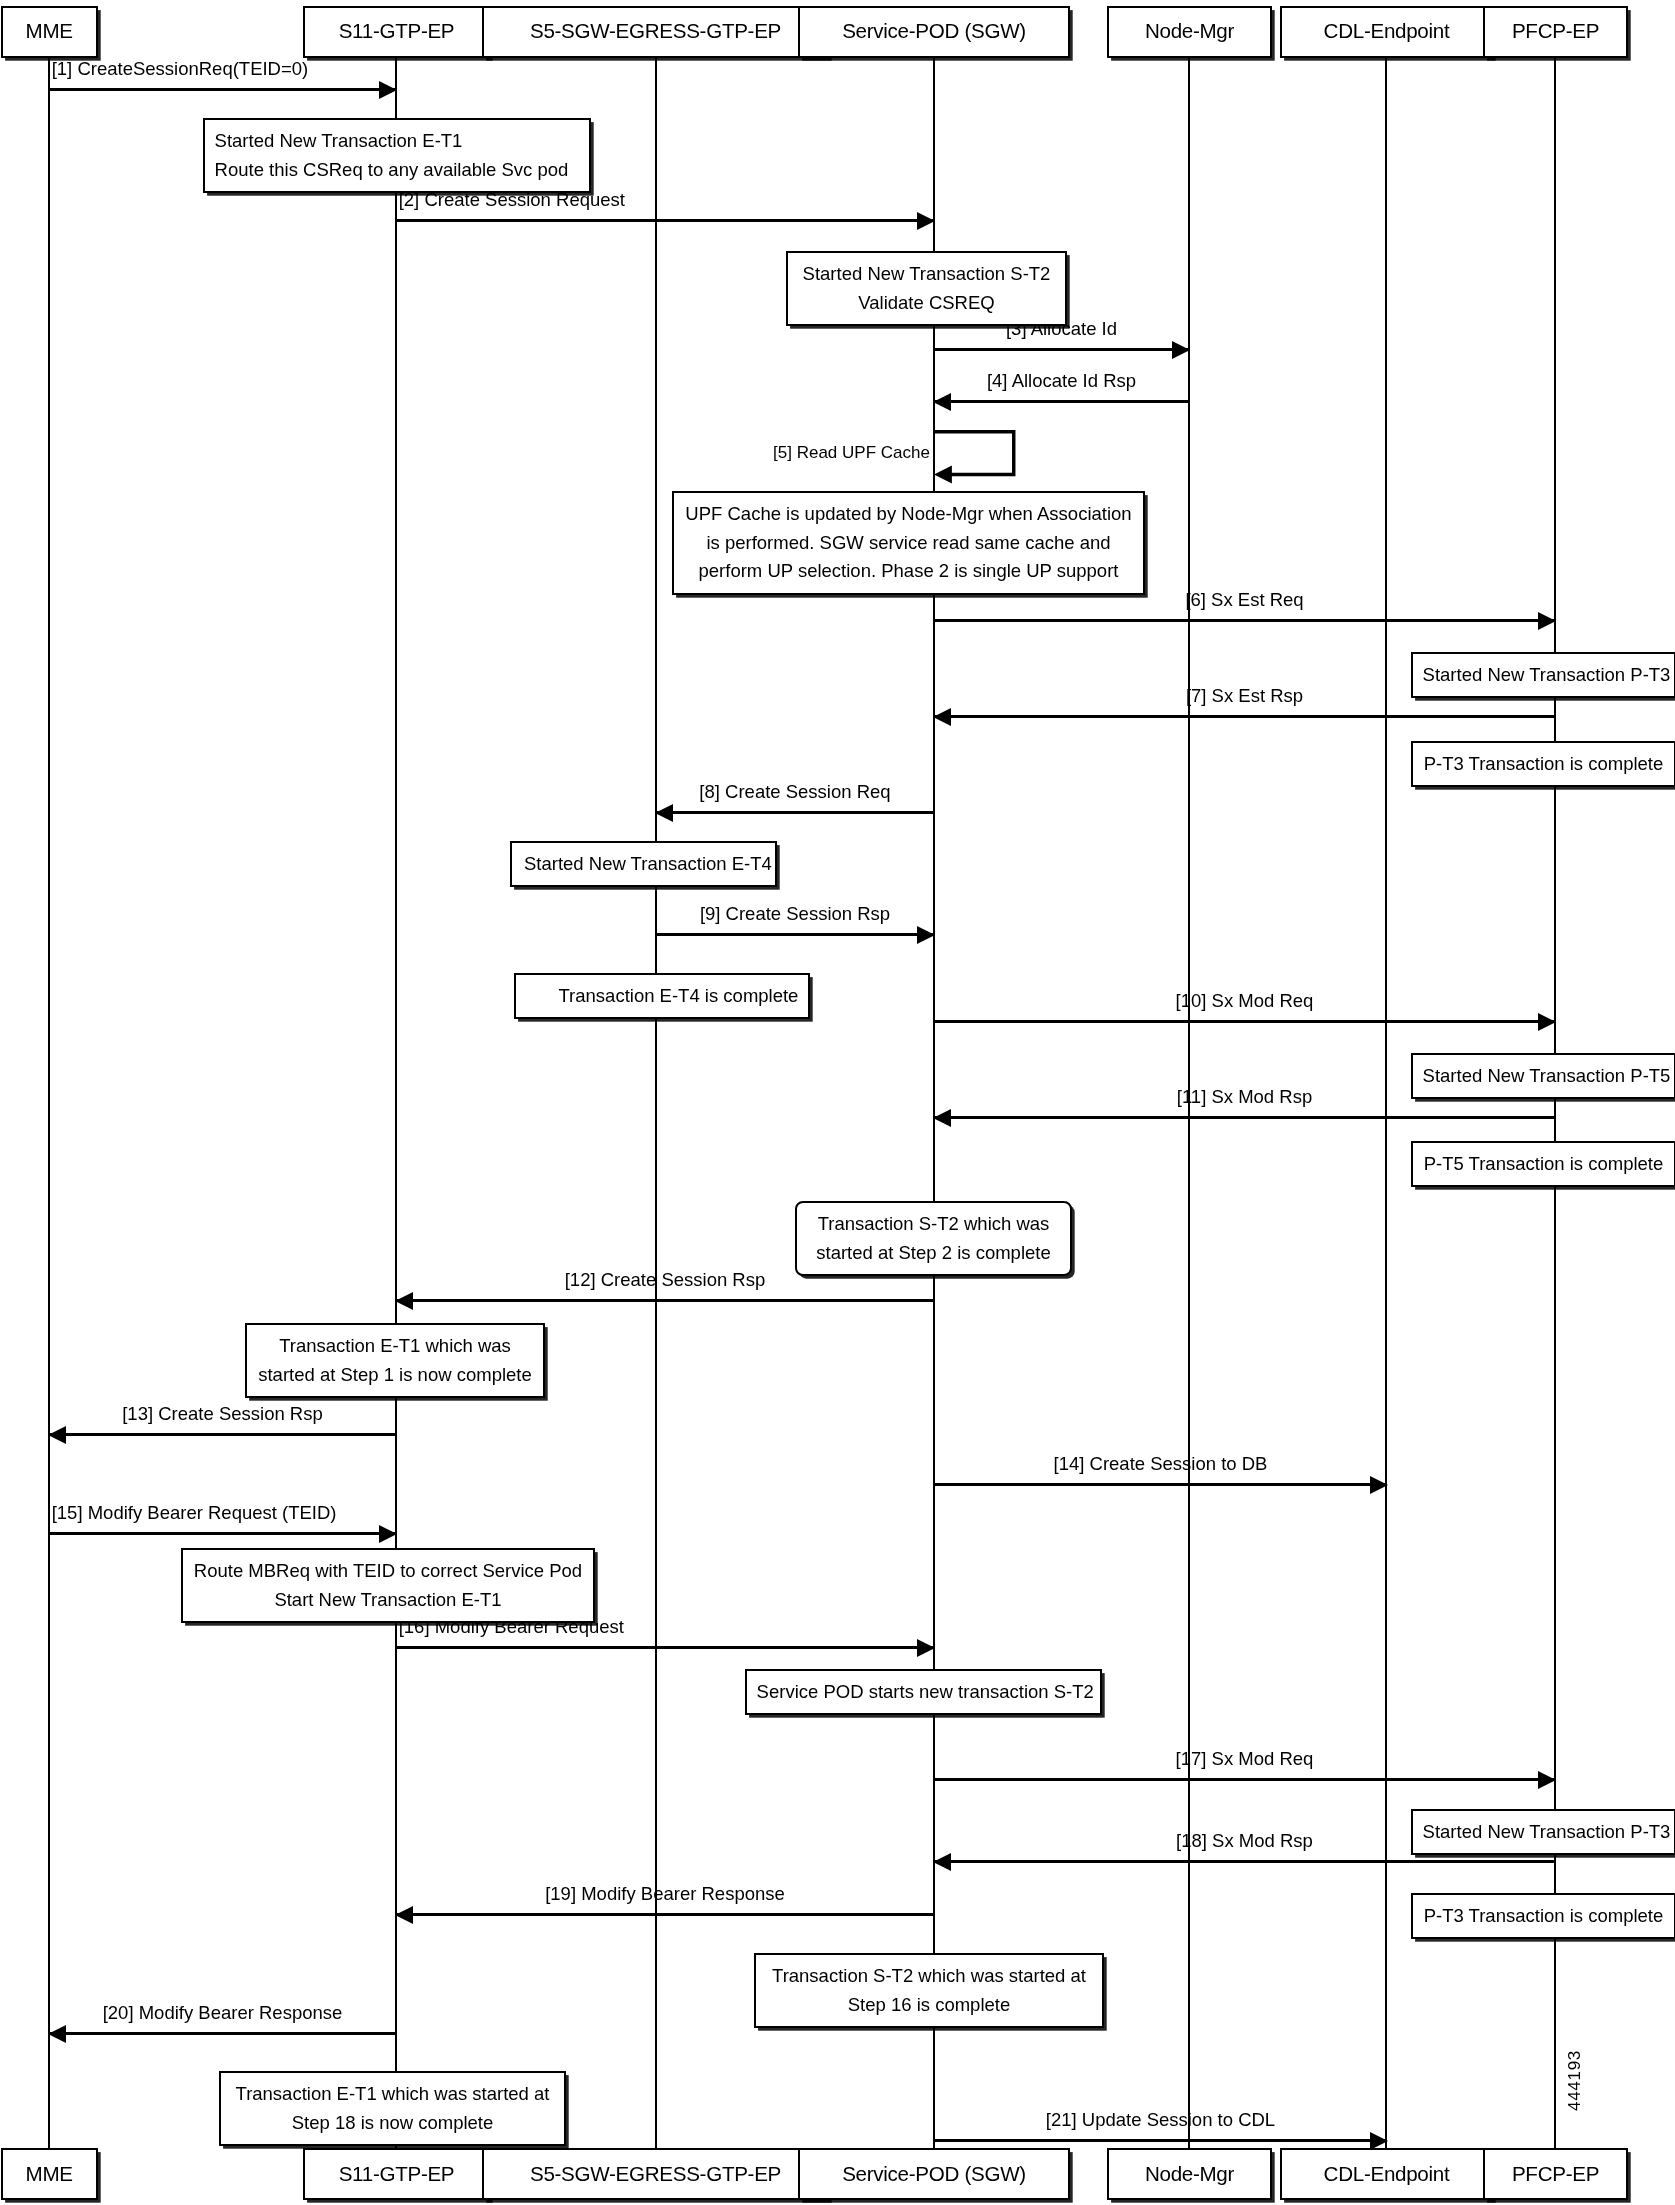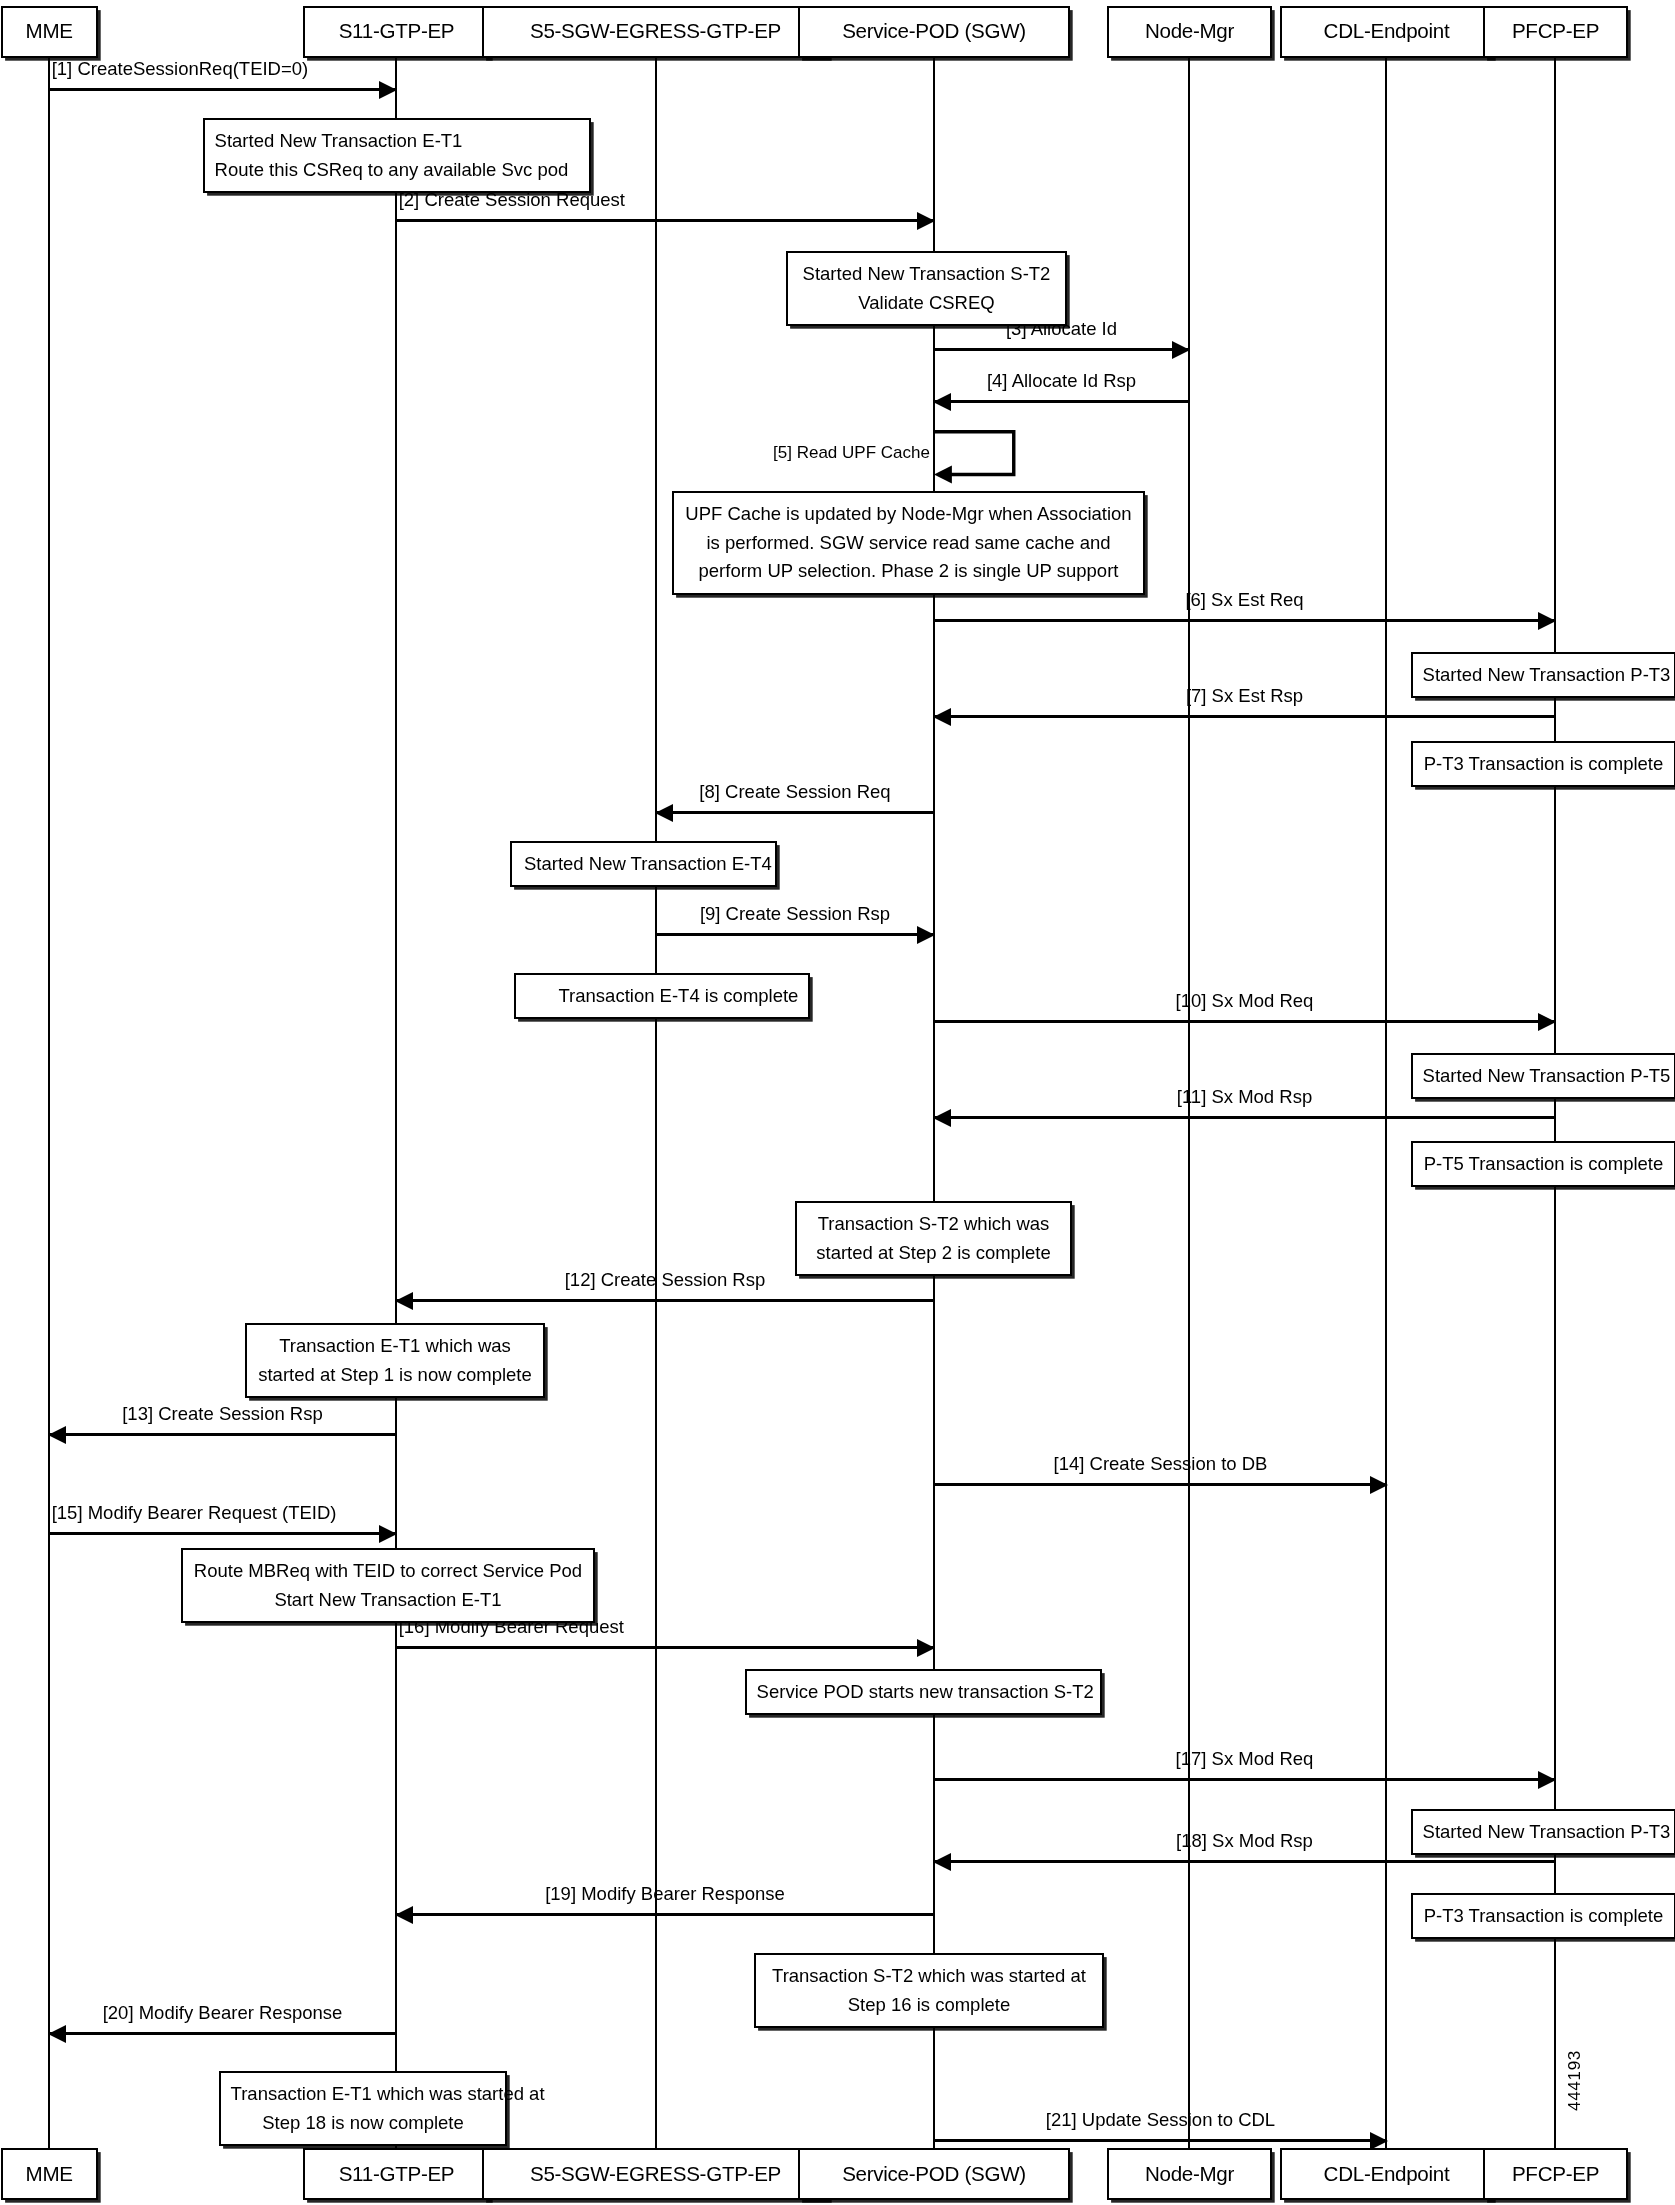--- a/index.html
+++ b/index.html
@@ -286,21 +286,21 @@
       </div>
       <div class="note" style="left: 514px; top: 973px; width: 296px; text-align: right;">
         <span class="nline">Transaction E-T4 is complete</span>
       </div>
       <div class="note" style="left: 1411px; top: 1053px; width: 265px; text-align: center;">
         <span class="nline">Started New Transaction P-T5</span>
       </div>
       <div class="note" style="left: 1411px; top: 1141px; width: 265px; text-align: center;">
         <span class="nline">P-T5 Transaction is complete</span>
       </div>
-      <div class="note" style="left: 795px; top: 1201px; width: 277px; text-align: center;">
+      <div class="note" style="left: 795px; top: 1201px; width: 277px; text-align: center; border-radius: 8px;">
         <span class="nline">Transaction S-T2 which was</span>
         <span class="nline">started at Step 2 is complete</span>
       </div>
       <div class="note" style="left: 245px; top: 1323px; width: 300px; text-align: center;">
         <span class="nline">Transaction E-T1 which was</span>
         <span class="nline">started at Step 1 is now complete</span>
       </div>
       <div class="note" style="left: 181px; top: 1548px; width: 414px; text-align: center;">
         <span class="nline">Route MBReq with TEID to correct Service Pod</span>
         <span class="nline">Start New Transaction E-T1</span>
@@ -311,20 +311,20 @@
       <div class="note" style="left: 1411px; top: 1809px; width: 265px; text-align: center;">
         <span class="nline">Started New Transaction P-T3</span>
       </div>
       <div class="note" style="left: 1411px; top: 1893px; width: 265px; text-align: center;">
         <span class="nline">P-T3 Transaction is complete</span>
       </div>
       <div class="note" style="left: 754px; top: 1953px; width: 350px; text-align: center;">
         <span class="nline">Transaction S-T2 which was started at</span>
         <span class="nline">Step 16 is complete</span>
       </div>
-      <div class="note" style="left: 219px; top: 2071px; width: 288px; text-align: center;">
+      <div class="note" style="left: 219px; top: 2071px; width: 347px; text-align: center;">
         <span class="nline">Transaction E-T1 which was started at</span>
         <span class="nline">Step 18 is now complete</span>
       </div>
     </div>
   <div class="figure-id" style="left: 1565px; top: 2050px;">444193</div>
 </div>
 
 
 </body></html>

